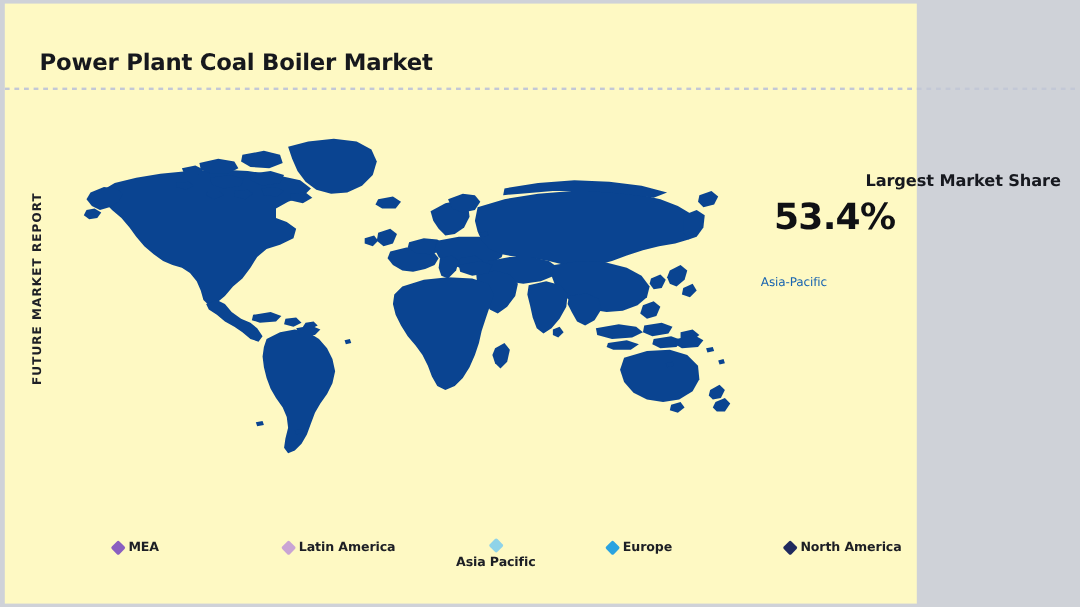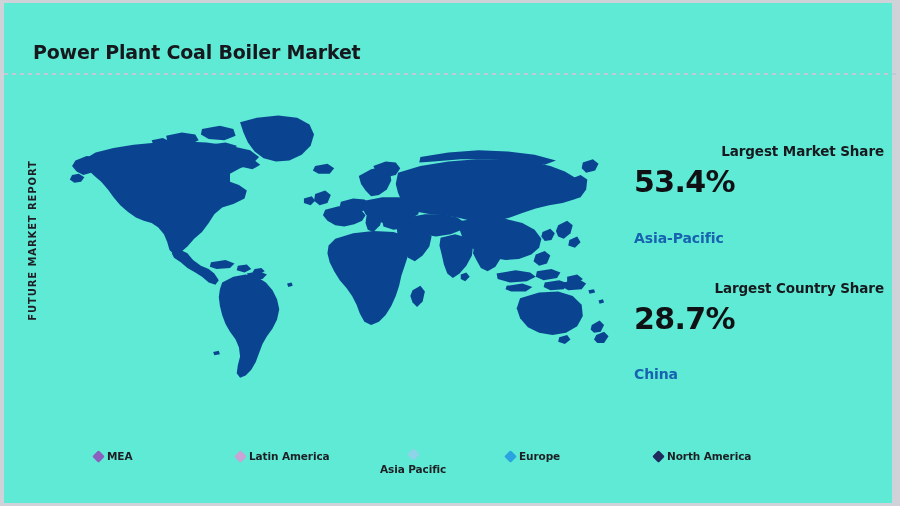--- a/index.html
+++ b/index.html
@@ -3,22 +3,22 @@
 <meta charset="utf-8">
 <style>
   html,body{margin:0;padding:0;}
   body{
     width:900px;height:506px;overflow:hidden;
     background:#cfd2d8;
     font-family:"DejaVu Sans","Liberation Sans",sans-serif;
   }
   #canvas{
     position:absolute;left:4px;top:3px;
-    width:888px;height:500px;
-    background:#5eead4;
+    width:760px;height:500px;
+    background:#fef9c3;
     box-sizing:border-box;
   }
   
   #header{
     position:absolute;left:0;top:0;width:892px;height:70px;
   }
   #title-left{
     position:absolute;left:29px;top:38px;
     font-size:19px;font-weight:bold;color:#16181d;
     letter-spacing:-0.2px;white-space:nowrap;
@@ -53,24 +53,24 @@
   #stats{
     position:absolute;left:630px;top:140px;width:250px;
   }
   .stat-block{margin-bottom:34px;}
   .stat-label{
     font-size:13.5px;font-weight:bold;color:#17191f;
     letter-spacing:-0.1px;margin-bottom:7px;text-align:right;
   }
   .stat-value{
     font-size:30px;font-weight:bold;color:#101114;
-    letter-spacing:-0.6px;line-height:1.05;margin-bottom:4px;
+    letter-spacing:-0.6px;line-height:1.05;margin-bottom:4px;margin-left:11px;
   }
   .stat-region{
-    font-size:14px;font-weight:bold;color:#1763b0;
+    font-size:10px;font-weight:normal;color:#1763b0;
     letter-spacing:-0.1px;
     margin-top:32px;
   }
   
   #legend{
     position:absolute;left:62px;top:447px;
     width:760px;height:20px;
   }
   .legend-item{
     position:absolute;top:0;display:flex;align-items:center;gap:4px;
@@ -224,25 +224,20 @@
       </g>
     </svg>
   </div>
 
   <div id="stats">
     <div class="stat-block">
       <div class="stat-label">Largest Market Share</div>
       <div class="stat-value">53.4%</div>
       <div class="stat-region">Asia-Pacific</div>
     </div>
-    <div class="stat-block">
-      <div class="stat-label">Largest Country Share</div>
-      <div class="stat-value">28.7%</div>
-      <div class="stat-region">China</div>
-    </div>
   </div>
 
   <div id="legend">
     <div class="legend-item" style="left: 28px;">
       <span class="legend-dot" style="background: rgb(138, 95, 192);"></span>
       <span class="legend-text">MEA</span>
     </div>
     <div class="legend-item" style="left: 170px;">
       <span class="legend-dot" style="background: rgb(201, 164, 212);"></span>
       <span class="legend-text">Latin America</span>

